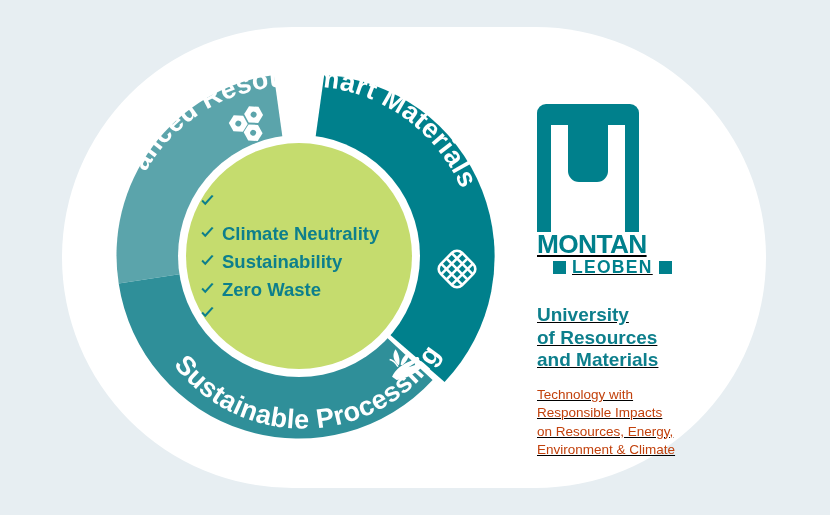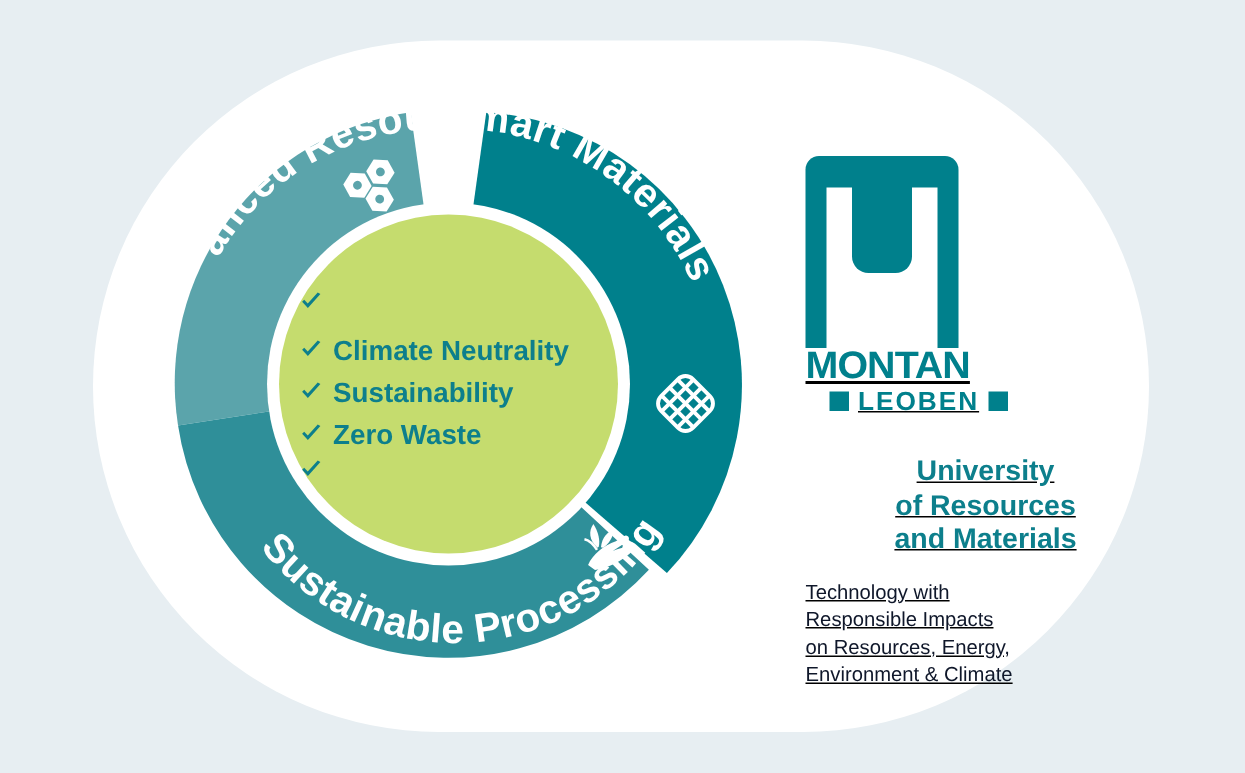--- a/index.html
+++ b/index.html
@@ -131,26 +131,25 @@
     letter-spacing:1.3px;
     line-height:17px;
   }
 
   .brand-head {
     margin-top:28px;
     font-weight:bold;
     font-size:19px;
     color:#0d7f8c;
     line-height:22.5px;
-    text-align:center;
   }
   .brand-sub {
     margin-top:14px;
     font-size:13.5px;
-    color:#0f172a;
+    color:#c2410c;
     line-height:18.5px;
   }
 </style>
 </head>
 <body>
 
 <div id="stage">
 
   <div class="pill"></div>
 

